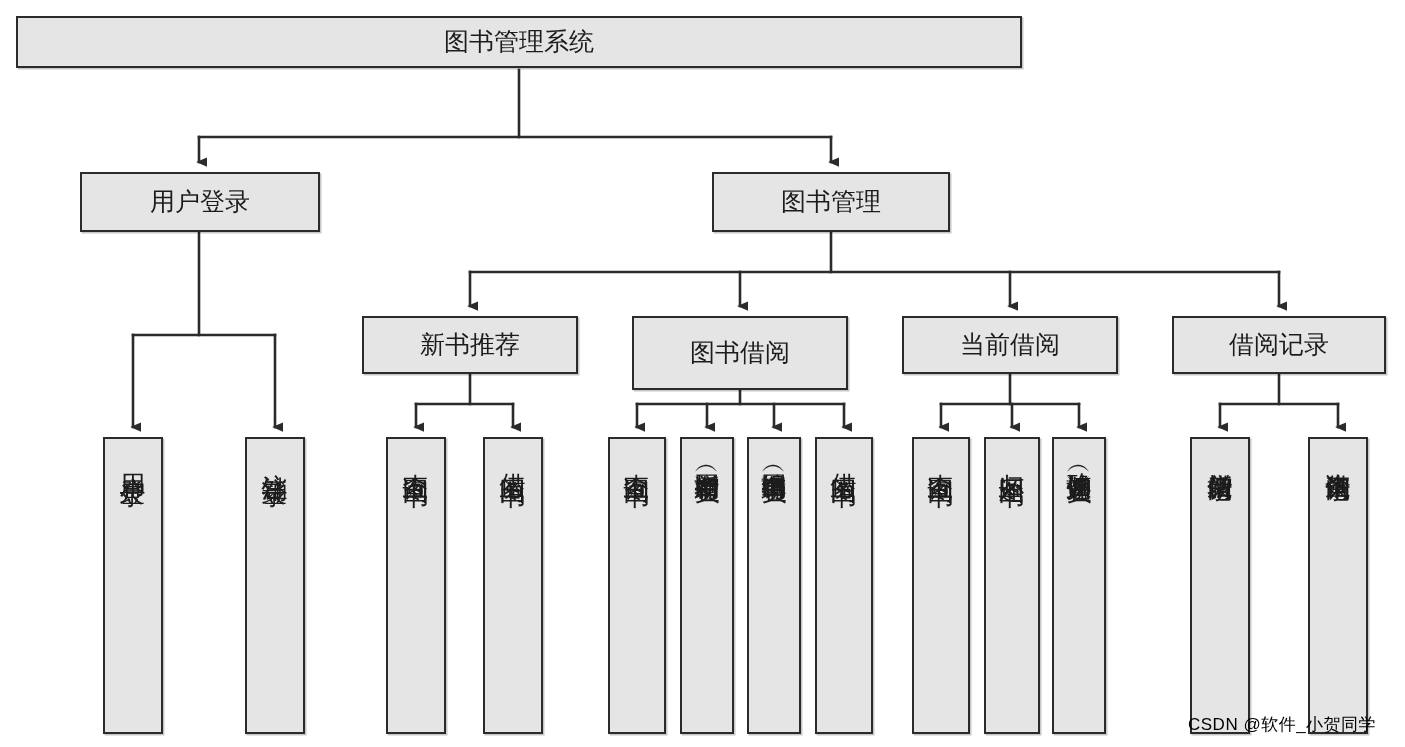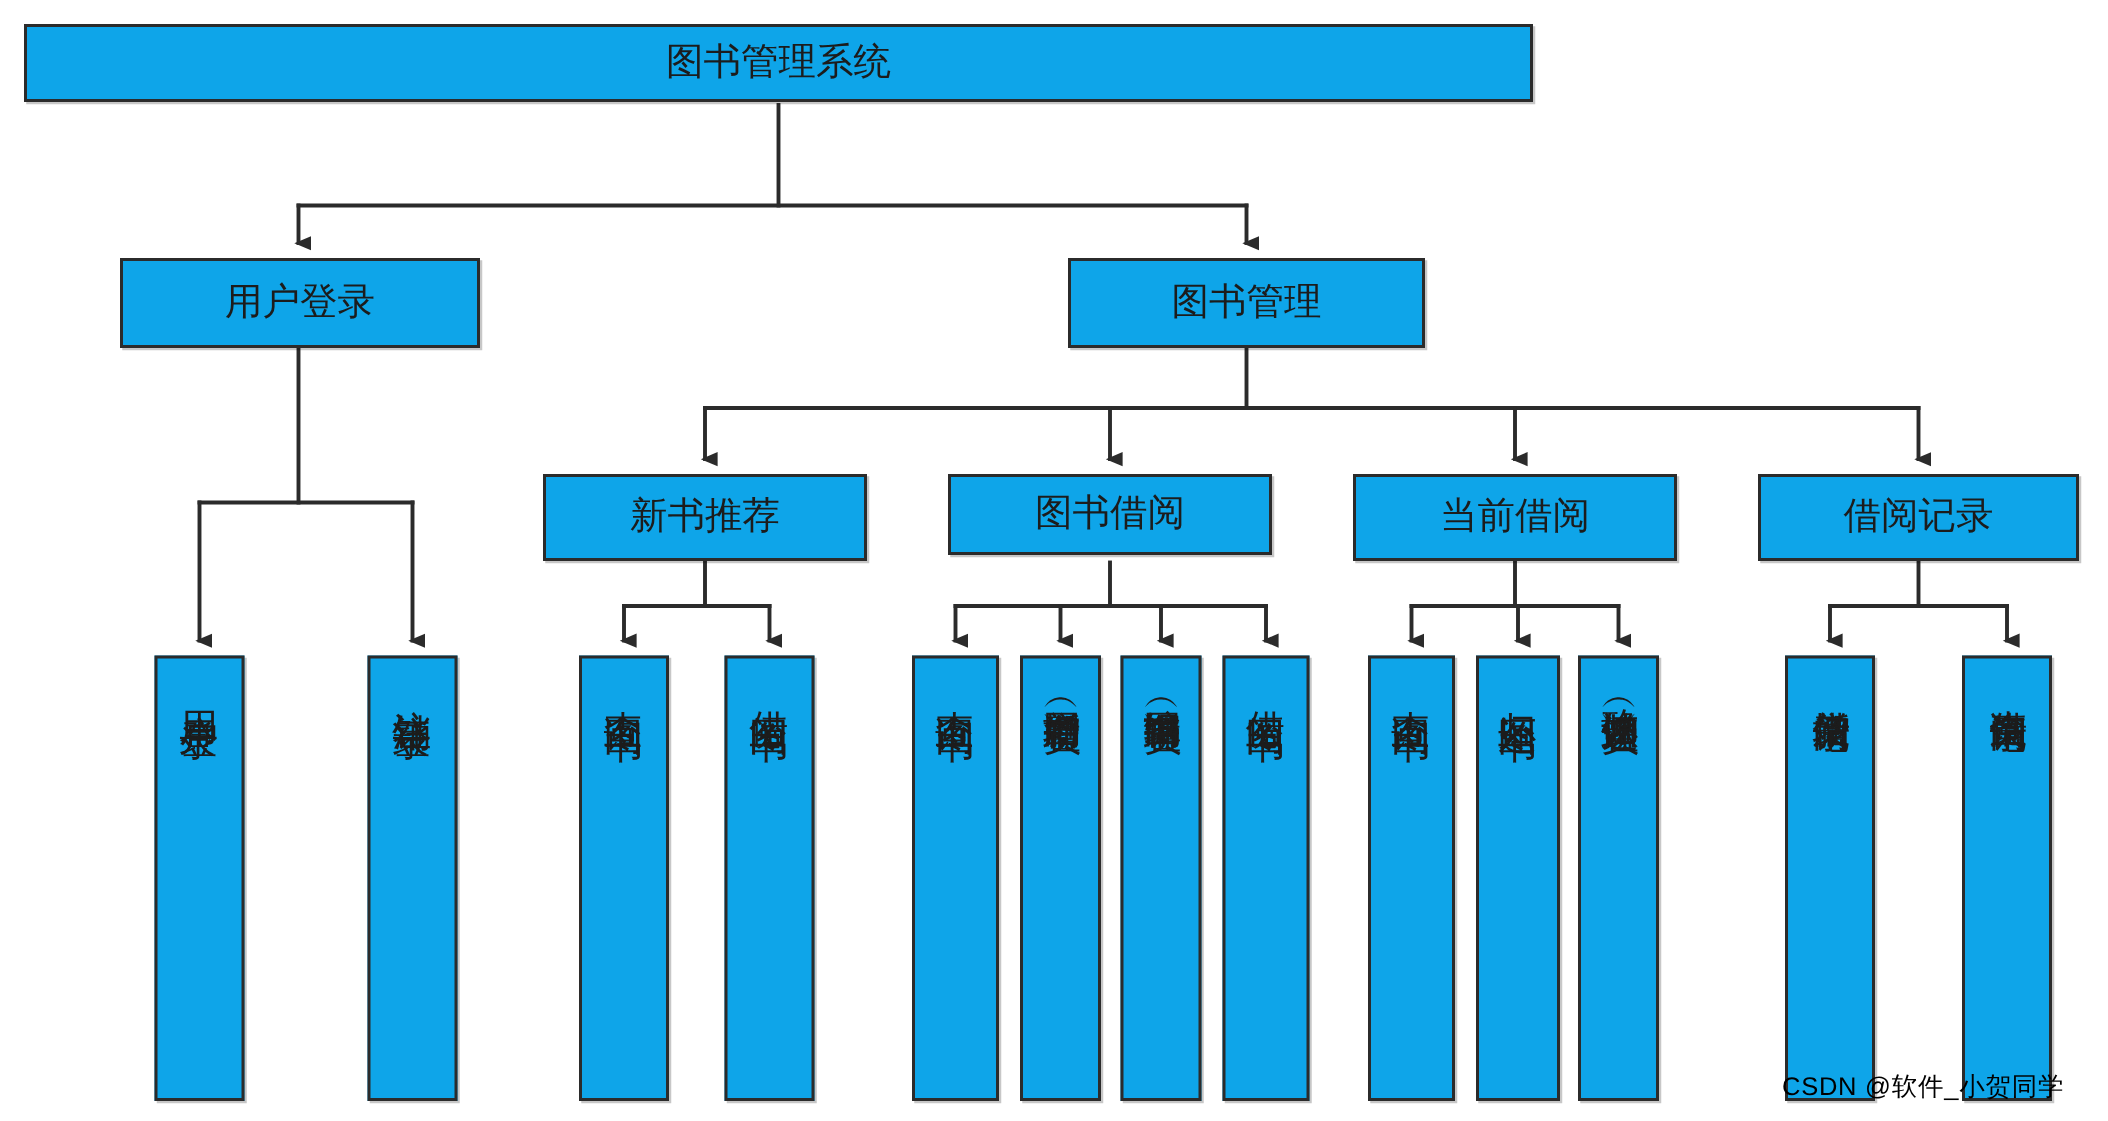--- a/index.html
+++ b/index.html
@@ -20,21 +20,21 @@
   svg#wires {
     position: absolute;
     left: 0; top: 0;
     width: 1405px;
     height: 747px;
     pointer-events: none;
   }
   .node {
     position: absolute;
     box-sizing: border-box;
-    background: #0ea5e9;
+    background: #e5e5e5;
     border: 2px solid #2b2b2b;
     box-shadow: 1.5px 1.5px 0 0 rgba(0,0,0,0.22);
     display: flex;
     align-items: center;
     justify-content: center;
     color: #1c1c1c;
   }
   .node .lbl {
     display: block;
     text-align: center;
@@ -135,21 +135,21 @@
   <div class="node h" id="n-l2-0" style="left: 80px; top: 172px; width: 240px; height: 60px;">
     <span class="lbl">用户登录</span>
   </div>
   <div class="node h" id="n-l3-0" style="left: 362px; top: 316px; width: 216px; height: 58px;">
     <span class="lbl">新书推荐</span>
   </div>
 
   <div class="node h" id="n-l2-1" style="left: 712px; top: 172px; width: 238px; height: 60px;">
     <span class="lbl">图书管理</span>
   </div>
-  <div class="node h" id="n-l3-1" style="left: 632px; top: 316px; width: 216px; height: 54px;">
+  <div class="node h" id="n-l3-1" style="left: 632px; top: 316px; width: 216px; height: 74px;">
     <span class="lbl">图书借阅</span>
   </div>
   <div class="node h" id="n-l3-3" style="left: 1172px; top: 316px; width: 214px; height: 58px;">
     <span class="lbl">借阅记录</span>
   </div>
   <div class="node h" id="n-l3-2" style="left: 902px; top: 316px; width: 216px; height: 58px;">
     <span class="lbl">当前借阅</span>
   </div>
 
   <div class="node v" id="n-lf-0" style="left: 103px; top: 437px; width: 60px; height: 297px;">

